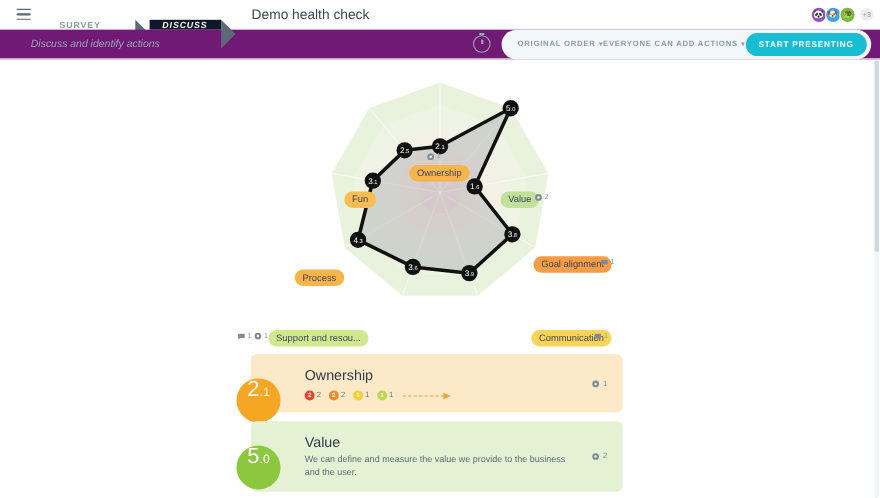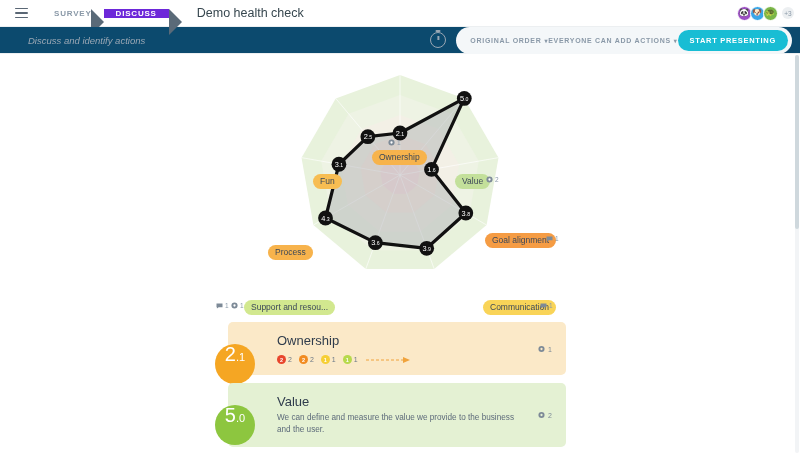--- a/index.html
+++ b/index.html
@@ -22,30 +22,30 @@
     position: relative;
   }
   .hamburger {
     width: 30px; height: 27px;
     display: flex; flex-direction: column;
     align-items: center; justify-content: center;
     gap: 3px; cursor: pointer; margin-left: 6px;
   }
   .hamburger span { display: block; width: 13px; height: 1.6px; background: #5a6775; border-radius: 1px; }
 
-  .steps { display: flex; align-items: center; height: 27px; margin-left: 6px; }
+  .steps { display: flex; align-items: flex-end; height: 27px; margin-left: 6px; gap: 32px; }
   .step {
     position: relative;
     display: flex; align-items: center;
     padding: 0 12px;
     font-size: 8px; letter-spacing: .8px; font-weight: bold;
     color: #8a99a8; text-transform: uppercase;
     cursor: pointer; white-space: nowrap;
   }
-  .step.active { background: #6d28d9; color: #fff; }
+  .step.active { background: #0f172a; color: #fff; font-style: italic; }
   .step.active:before {
     content: ""; position: absolute; left: -13px; top: 0;
     border-style: solid; border-width: 13.5px 0 13.5px 13px;
     border-color: transparent transparent transparent #5a6a78;
   }
   .step.active:after {
     content: ""; position: absolute; right: -13px; top: 0;
     border-style: solid; border-width: 13.5px 0 13.5px 13px;
     border-color: transparent transparent transparent #5a6a78;
     z-index: 2;
@@ -63,21 +63,21 @@
   .avatar-more {
     font-size: 6.5px; color: #8a99a8; background: #eceff1;
     border-radius: 50%; width: 12px; height: 12px;
     display: flex; align-items: center; justify-content: center;
     margin-left: 3px; cursor: pointer;
   }
 
   
   .subbar {
     height: 27px; display: flex; align-items: center;
-    background: #0c4a6e; border-bottom: 1px solid #eceff1;
+    background: #701a75; border-bottom: 1px solid #eceff1;
     position: relative;
   }
   .subtitle { margin-left: 28px; font-style: italic; color: #9aa7b4; font-size: 9.5px; }
   .subbar-right { margin-left: auto; display: flex; align-items: center; gap: 10px; padding-right: 8px; }
   .timer-icon {
     width: 16px; height: 16px; border: 1.2px solid #9aa7b4; border-radius: 50%;
     position: relative; cursor: pointer;
   }
   .timer-icon:before {
     content: ""; position: absolute; left: 50%; top: 50%;

